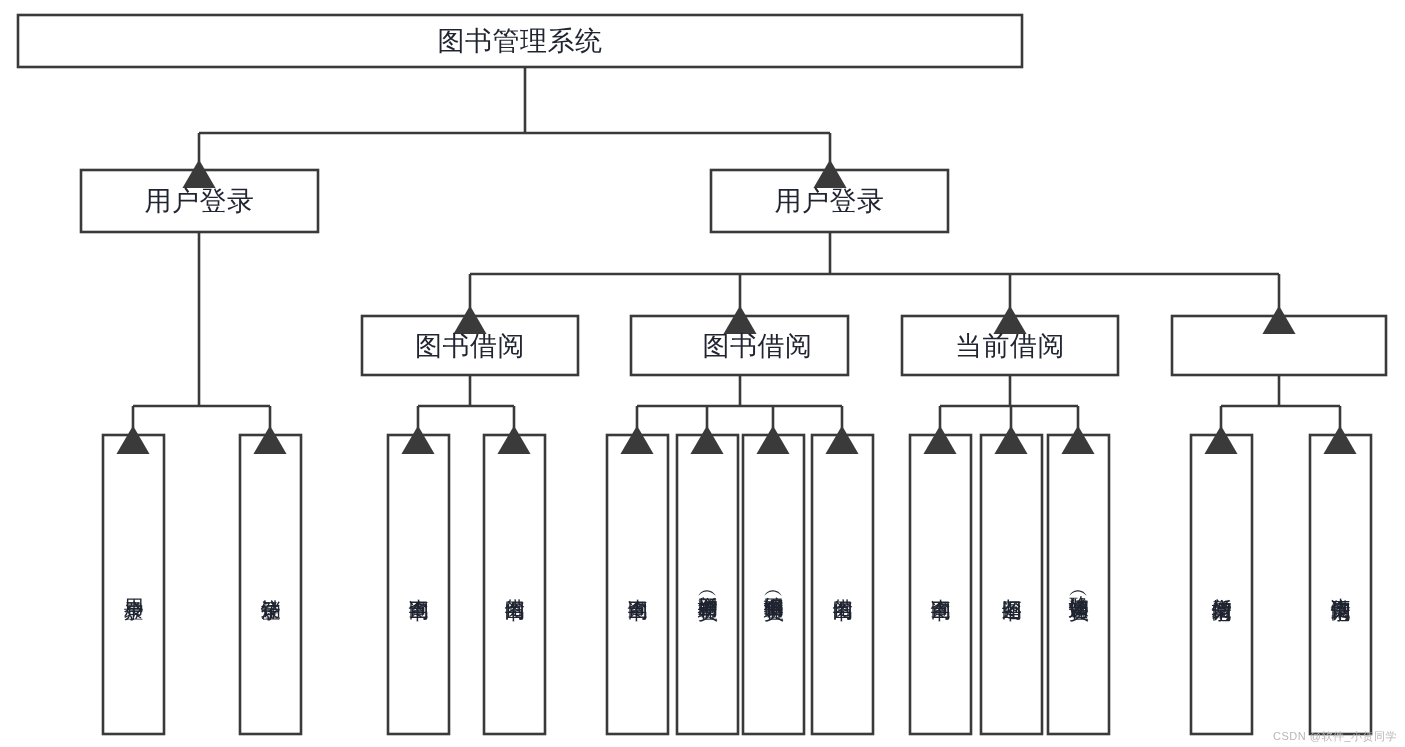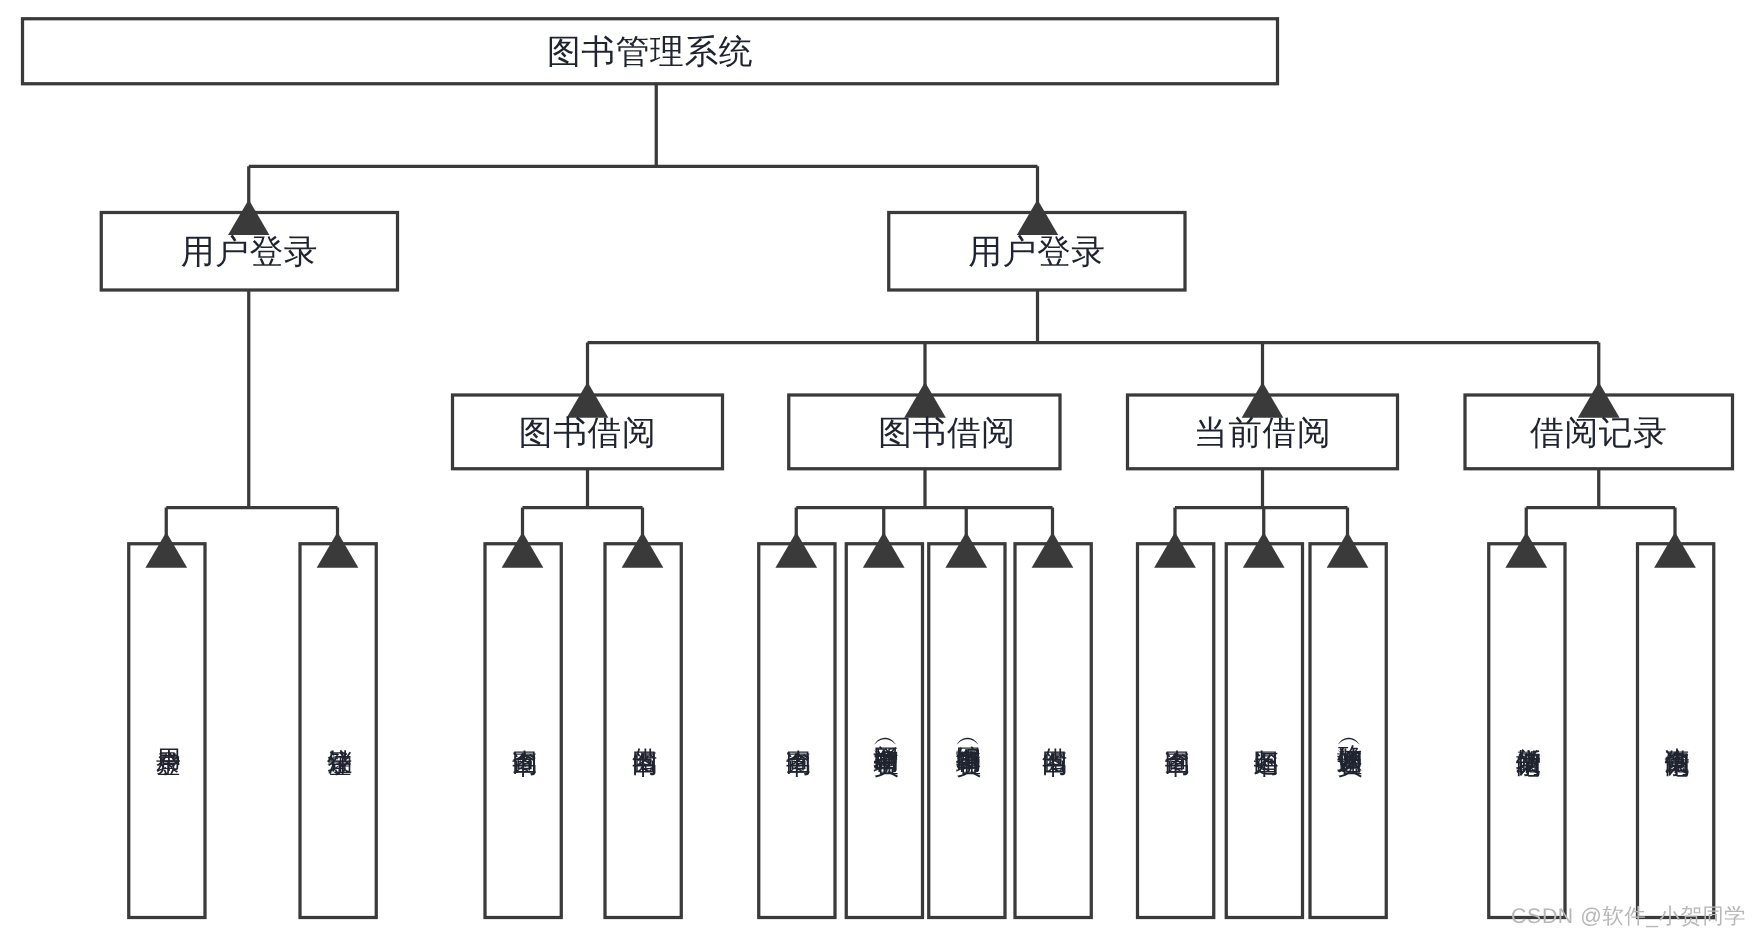--- a/index.html
+++ b/index.html
@@ -70,21 +70,21 @@
     text-orientation: upright;
     letter-spacing: 1px;
     white-space: nowrap;
     pointer-events: none;
   }
   #watermark {
     position: absolute;
     right: 8px;
     bottom: 3px;
     font-family: "Liberation Sans", "DejaVu Sans", sans-serif;
-    font-size: 17px;
+    font-size: 11px;
     color: #b7b7b7;
     letter-spacing: 0.5px;
     white-space: nowrap;
   }
 </style>
 </head>
 <body>
 
 <div id="diagram-root">
 
@@ -166,21 +166,20 @@
   </svg>
 
   <div class="node-label" style="left:18px; top:15px; width:1004px; height:52px;">图书管理系统</div>
 
   <div class="node-label" style="left:81px; top:170px; width:237px; height:62px;">用户登录</div>
   <div class="node-label" style="left:711px; top:170px; width:237px; height:62px;">用户登录</div>
 
   <div class="node-label" style="left:362px; top:316px; width:216px; height:59px;">图书借阅</div>
   <div class="node-label" style="left:631px; top:316px; width:253px; height:59px;">图书借阅</div>
   <div class="node-label" style="left:902px; top:316px; width:216px; height:59px;">当前借阅</div>
-  <div class="node-label" style="left:1172px; top:316px; width:214px; height:59px;">借阅记录</div>
 
   <div class="leaf-label" style="left:103px; top:435px; width:61px; height:299px;">用户登录</div>
   <div class="leaf-label" style="left:240px; top:435px; width:61px; height:299px;">注销登录</div>
 
   <div class="leaf-label" style="left:388px; top:435px; width:61px; height:299px;">查询图书</div>
   <div class="leaf-label" style="left:484px; top:435px; width:61px; height:299px;">借阅图书</div>
 
   <div class="leaf-label" style="left:607px; top:435px; width:61px; height:299px;">查询图书</div>
   <div class="leaf-label" style="left:677px; top:435px; width:61px; height:299px;">新增图书（管理员）</div>
   <div class="leaf-label" style="left:743px; top:435px; width:61px; height:299px;">编辑图书（管理员）</div>

